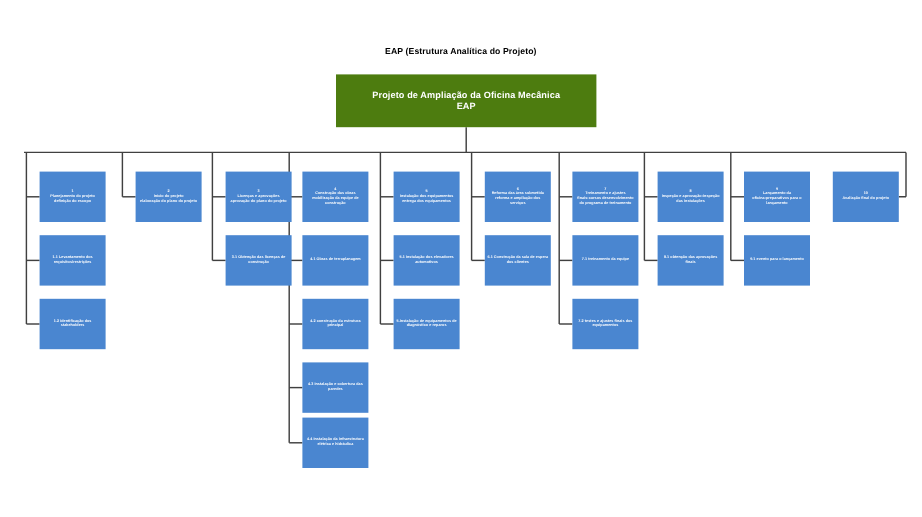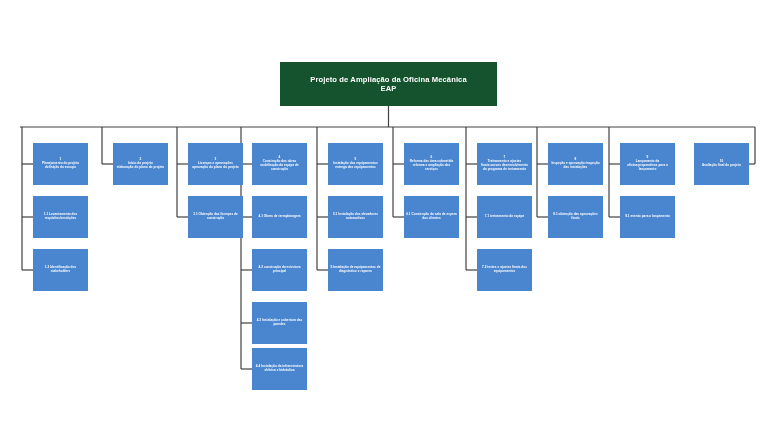--- a/index.html
+++ b/index.html
@@ -33,21 +33,21 @@
     width: 768px;
     text-align: center;
     font-size: 7.2px;
     font-weight: bold;
     color: #000000;
     letter-spacing: 0.1px;
   }
   .node {
     position: absolute;
     box-sizing: border-box;
-    background: #14532d;
+    background: #4d7c0f;
     color: #ffffff;
     display: flex;
     align-items: center;
     justify-content: center;
     text-align: center;
     font-weight: bold;
     line-height: 1.25;
     overflow: hidden;
   }
   .node.root {
@@ -103,20 +103,21 @@
       <line x1="537" y1="127" x2="537" y2="217" stroke="#404040" stroke-width="1.2"></line>
       <line x1="537" y1="164" x2="548" y2="164" stroke="#404040" stroke-width="1.2"></line>
       <line x1="537" y1="217" x2="548" y2="217" stroke="#404040" stroke-width="1.2"></line>
       <line x1="609" y1="127" x2="609" y2="217" stroke="#404040" stroke-width="1.2"></line>
       <line x1="609" y1="164" x2="620" y2="164" stroke="#404040" stroke-width="1.2"></line>
       <line x1="609" y1="217" x2="620" y2="217" stroke="#404040" stroke-width="1.2"></line>
       <line x1="755" y1="127" x2="755" y2="164" stroke="#404040" stroke-width="1.2"></line>
       <line x1="755" y1="164" x2="749" y2="164" stroke="#404040" stroke-width="1.2"></line>
     </svg>
 
+  <div class="diagram-title">EAP (Estrutura Analítica do Projeto)</div>
 
   <div class="node root">
     <span>Projeto de Ampliação da Oficina Mecânica<br>EAP</span>
   </div>
 
   <div id="nodes-layer">
       <div class="node phase" style="left: 33px; top: 143px; width: 55px; height: 42px; background: rgb(74, 134, 208); color: rgb(255, 255, 255);">
         <span>1<br>Planejamento do projeto<br>definição do escopo</span>
       </div>
       <div class="node task" style="left: 33px; top: 196px; width: 55px; height: 42px; background: rgb(74, 134, 208); color: rgb(255, 255, 255);">

